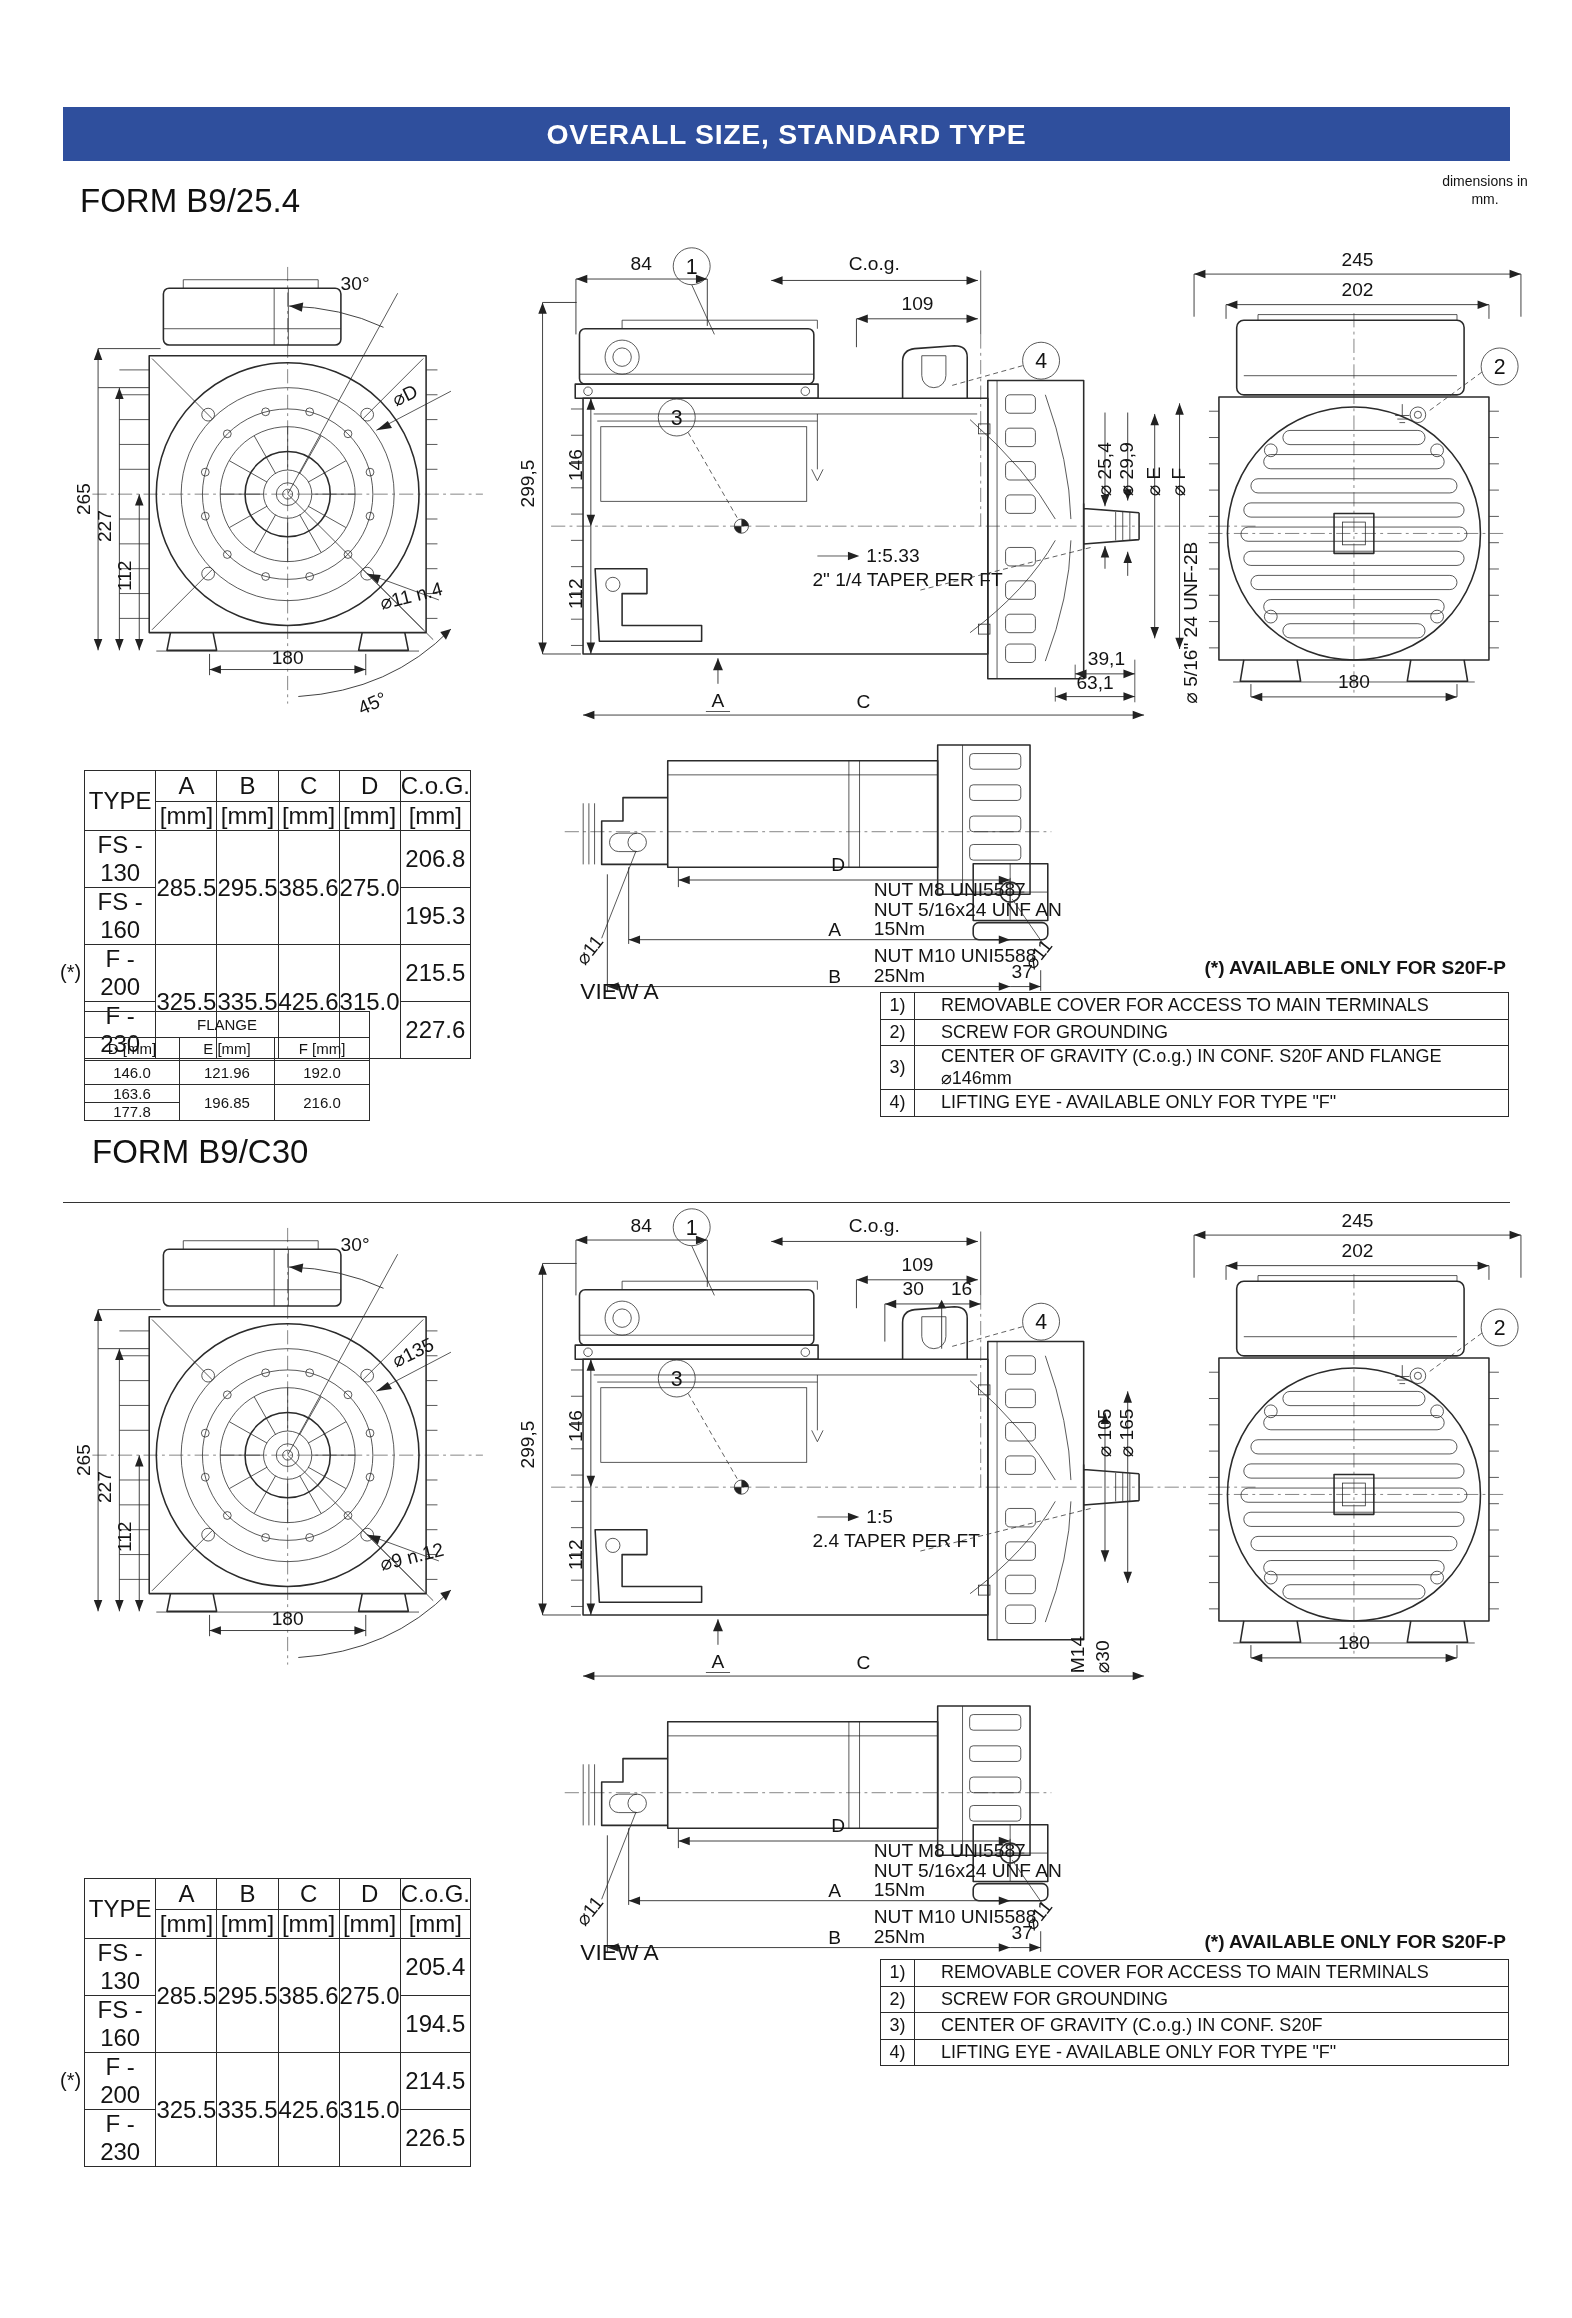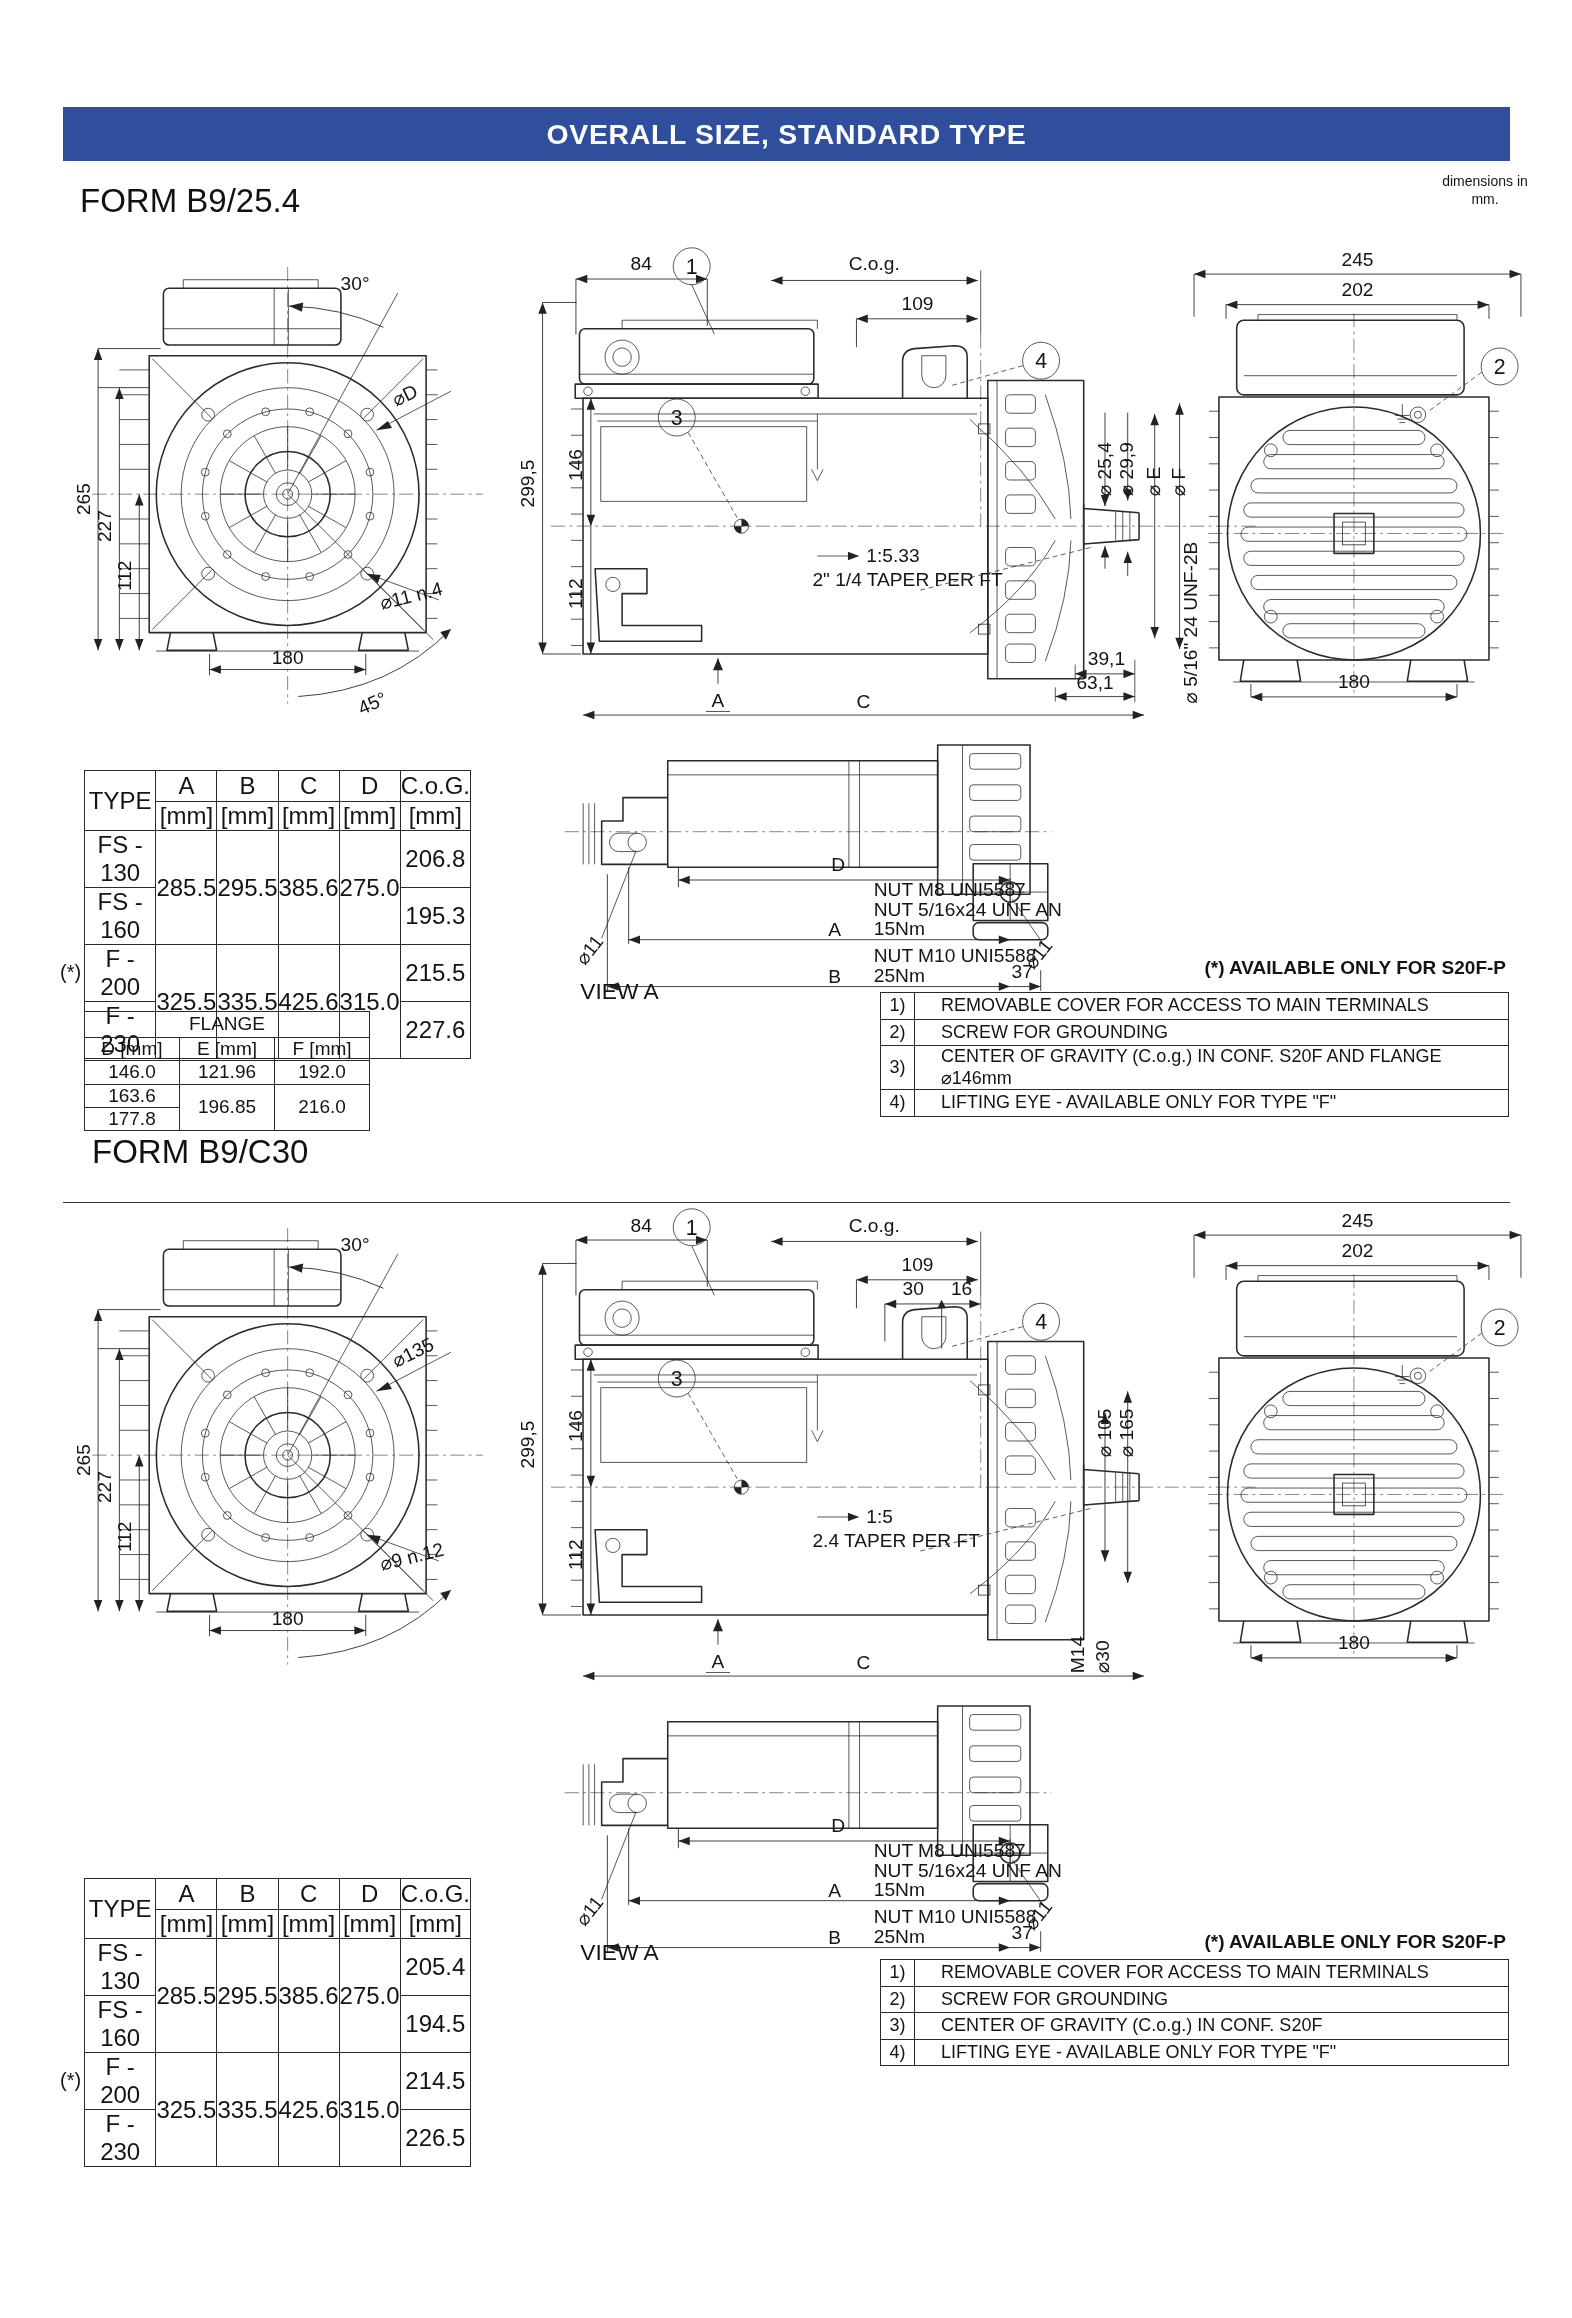--- a/index.html
+++ b/index.html
@@ -23,21 +23,21 @@
   text.db{font-family:"Liberation Sans",sans-serif;font-size:30px;fill:#141414;}
   text.dv{font-family:"Liberation Sans",sans-serif;font-size:32px;fill:#141414;}
   .v2{display:none;}
   #sec1-drawings .v2{display:inline;}
   #sec1-drawings .v1{display:none;}
   
   table{border-collapse:collapse;font-family:"Liberation Sans",sans-serif;}
   .dimtab{width:387px;font-size:24px;}
   .dimtab th,.dimtab td{border:1.4px solid #2b2b2b;text-align:center;font-weight:normal;padding:0;}
   .dimtab .h1{height:31px;} .dimtab .h2{height:28.4px;} .dimtab .r{height:40px;}
-  .flg{width:286px;font-size:19px;}
+  .flg{width:286px;font-size:15px;}
   .flg th,.flg td{border:1.4px solid #2b2b2b;text-align:center;font-weight:normal;padding:0;}
   .notes{width:629px;font-size:18px;}
   .notes td{border:1.4px solid #2b2b2b;height:25.6px;padding:0 0 0 26px;}
   .notes td.n{width:33px;text-align:center;padding:0;}
   .footnote{font-size:19px;font-weight:bold;white-space:nowrap;}
   .star{font-size:20px;}
   .divider{left:63px;top:1202px;width:1447px;height:0;border-top:1.4px solid #333;}
 </style>
 </head>
 <body>

